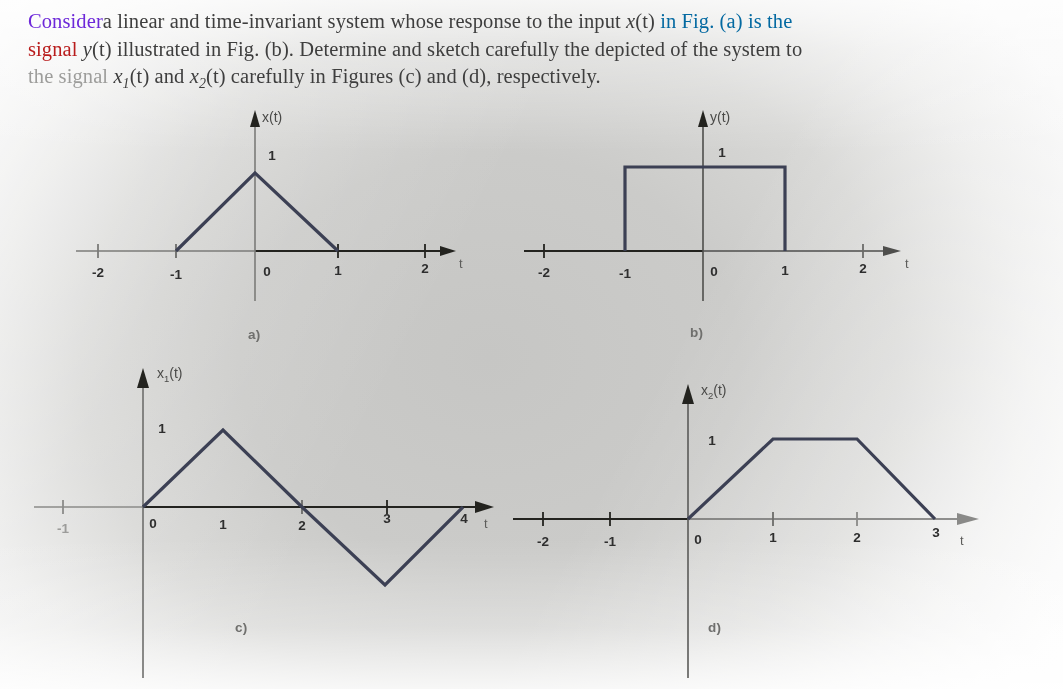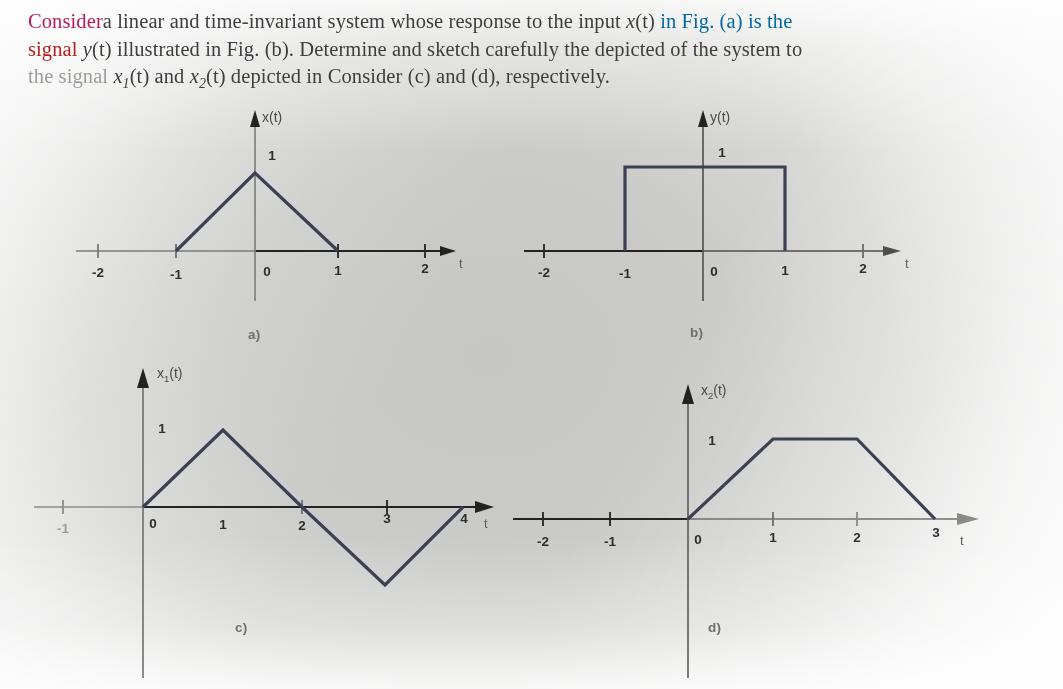--- a/index.html
+++ b/index.html
@@ -60,21 +60,21 @@
     left: 28px;
     top: 8px;
     width: 996px;
     font-family: "Liberation Serif", serif;
     font-size: 20.5px;
     line-height: 27.5px;
     color: #3e3e3e;
     letter-spacing: 0.1px;
   }
   #statement .ln { display: block; white-space: nowrap; }
-  #statement .fade1 { color: #be185d; }
+  #statement .fade1 { color: #6d28d9; }
   #statement .fade2 { color: #b91c1c; }
   #statement .fade3 { color: #9d9d9b; }
   #statement .fadeR { color: #0369a1; }
   #statement .mathv { font-style: italic; font-family: "Liberation Serif", serif; }
   #statement sub { font-size: 0.68em; font-style: italic; }
 
   
   .panel { position: absolute; }
   .panel svg { display: block; overflow: visible; }
 
@@ -117,21 +117,21 @@
   <div class="wash-b"></div>
   <div class="wash-c"></div>
 
   <div id="content">
 
     <div id="statement">
       <span class="ln"><span class="fade1">Consider</span><span>a linear and time-invariant system whose response to the input </span><span class="mathv">x</span><span>(t)</span><span class="fadeR"> in Fig. (a) is the</span></span>
 
       <span class="ln"><span class="fade2">signal </span><span class="mathv">y</span><span>(t)</span><span> illustrated in Fig. (b). Determine and sketch carefully the depicted of the system to</span></span>
 
-      <span class="ln"><span class="fade3">the signal </span><span class="mathv">x</span><sub>1</sub><span>(t)</span><span> and </span><span class="mathv">x</span><sub>2</sub><span>(t)</span><span> depicted in Consider (c) and (d), respectively.</span></span>
+      <span class="ln"><span class="fade3">the signal </span><span class="mathv">x</span><sub>1</sub><span>(t)</span><span> and </span><span class="mathv">x</span><sub>2</sub><span>(t)</span><span> carefully in Figures (c) and (d), respectively.</span></span>
     </div>
 
     <div class="panel" style="left:60px; top:105px;">
       <svg width="420" height="210" viewBox="0 0 420 210">
 
         <line x1="16" y1="146" x2="195" y2="146" stroke="#7b7b79" stroke-width="1.6"></line>
         <line x1="195" y1="146" x2="380" y2="146" stroke="#23231f" stroke-width="1.9"></line>
         <polygon points="380,141 396,146 380,151" fill="#23231f"></polygon>
 
         <line x1="195" y1="17" x2="195" y2="196" stroke="#7b7b79" stroke-width="1.6"></line>

